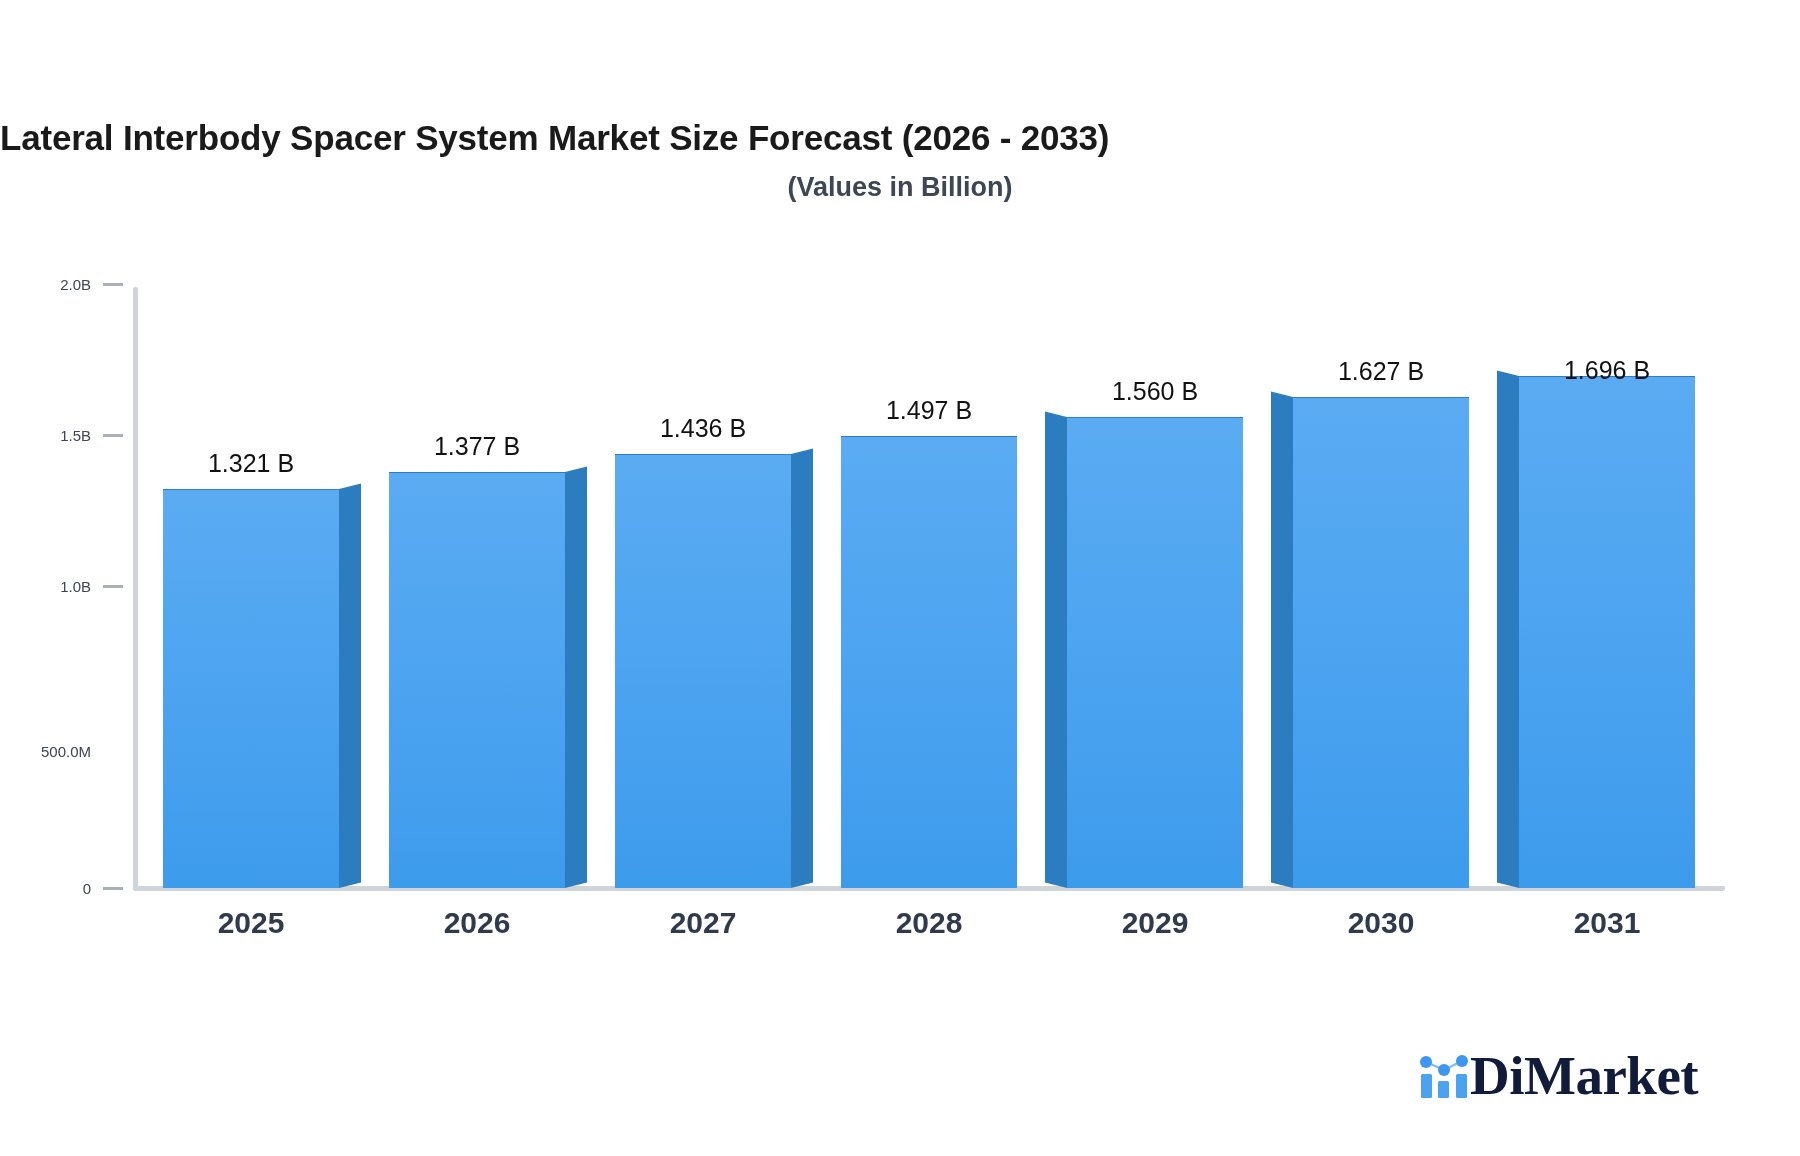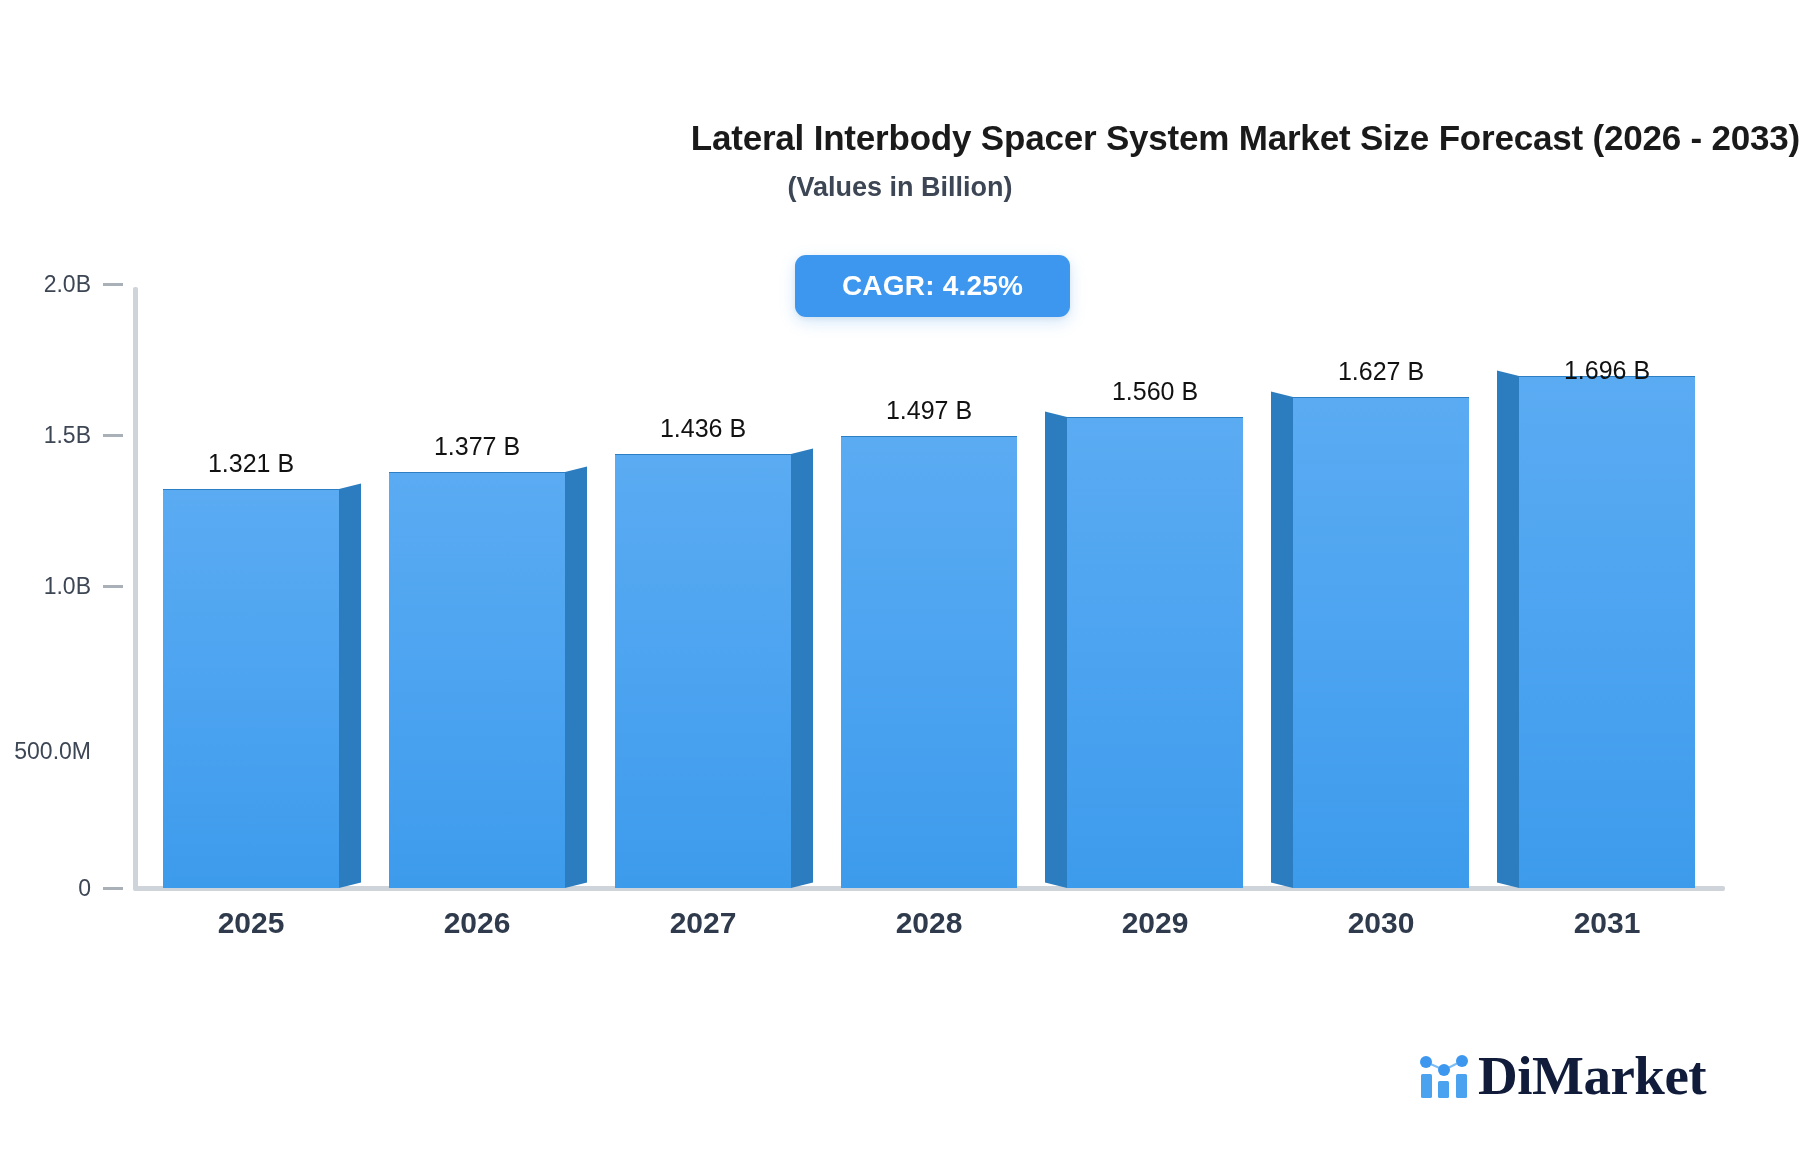--- a/index.html
+++ b/index.html
@@ -13,27 +13,26 @@
   #page {
     position: relative;
     width: 1800px; height: 1156px;
     background: #ffffff;
   }
 
   
   #chart-title {
     position: absolute;
     top: 118px; left: 0; width: 1800px;
-    text-align: right;
+    text-align: left;
     font-size: 35px;
     font-weight: bold;
     color: #1a1a1a;
     letter-spacing: -0.2px;
     white-space: nowrap;
-    padding-left: 28px;
   }
   #chart-subtitle {
     position: absolute;
     top: 172px; left: 0; width: 1800px;
     text-align: center;
     font-size: 27px;
     font-weight: bold;
     color: #3d4654;
   }
 
@@ -85,21 +84,21 @@
     position: absolute;
     left: 103px;
     width: 20px;
     height: 3px;
     background: #a9b0b8;
   }
   .y-tick-label {
     position: absolute;
     right: 1709px;   
     text-align: right;
-    font-size: 23px;
+    font-size: 15px;
     color: #3d4654;
     white-space: nowrap;
     transform: translateY(-50%);
   }
 
   .x-tick-label {
     position: absolute;
     top: 906px;
     text-align: center;
     font-size: 30px;
@@ -138,43 +137,40 @@
   }
 
   
   #logo {
     position: absolute;
     left: 1418px;
     top: 1040px;
     height: 70px;
     display: flex;
     align-items: center;
-    gap: 8px;
+    gap: 0;
   }
   #logo-icon { width: 52px; height: 50px; display:block; }
   #logo-text {
     font-family: "Liberation Serif", serif;
     font-size: 55px;
     font-weight: bold;
     color: #101c3a;
     letter-spacing: -0.5px;
     line-height: 1;
   }
 </style>
 </head>
 <body>
 
 <div id="page">
 
   <div id="chart-title">Lateral Interbody Spacer System Market Size Forecast (2026 - 2033)</div>
   <div id="chart-subtitle">(Values in Billion)</div>
 
-  <div id="cagr-badge">
-    <span>CAGR: 4.25%</span>
-  </div>
 
   <div id="plot">
     <div id="y-axis-line"></div>
     <div id="x-axis-line"></div>
     <div id="y-ticks">
         <div class="y-tick-label" style="top: 284px;">2.0B</div>
         <div class="y-tick-dash" style="top: 283px;"></div>
         <div class="y-tick-label" style="top: 435px; margin-left: 36px;">1.5B</div>
         <div class="y-tick-dash" style="top: 434px;"></div>
         <div class="y-tick-label" style="top: 586px; text-align: right;">1.0B</div>

